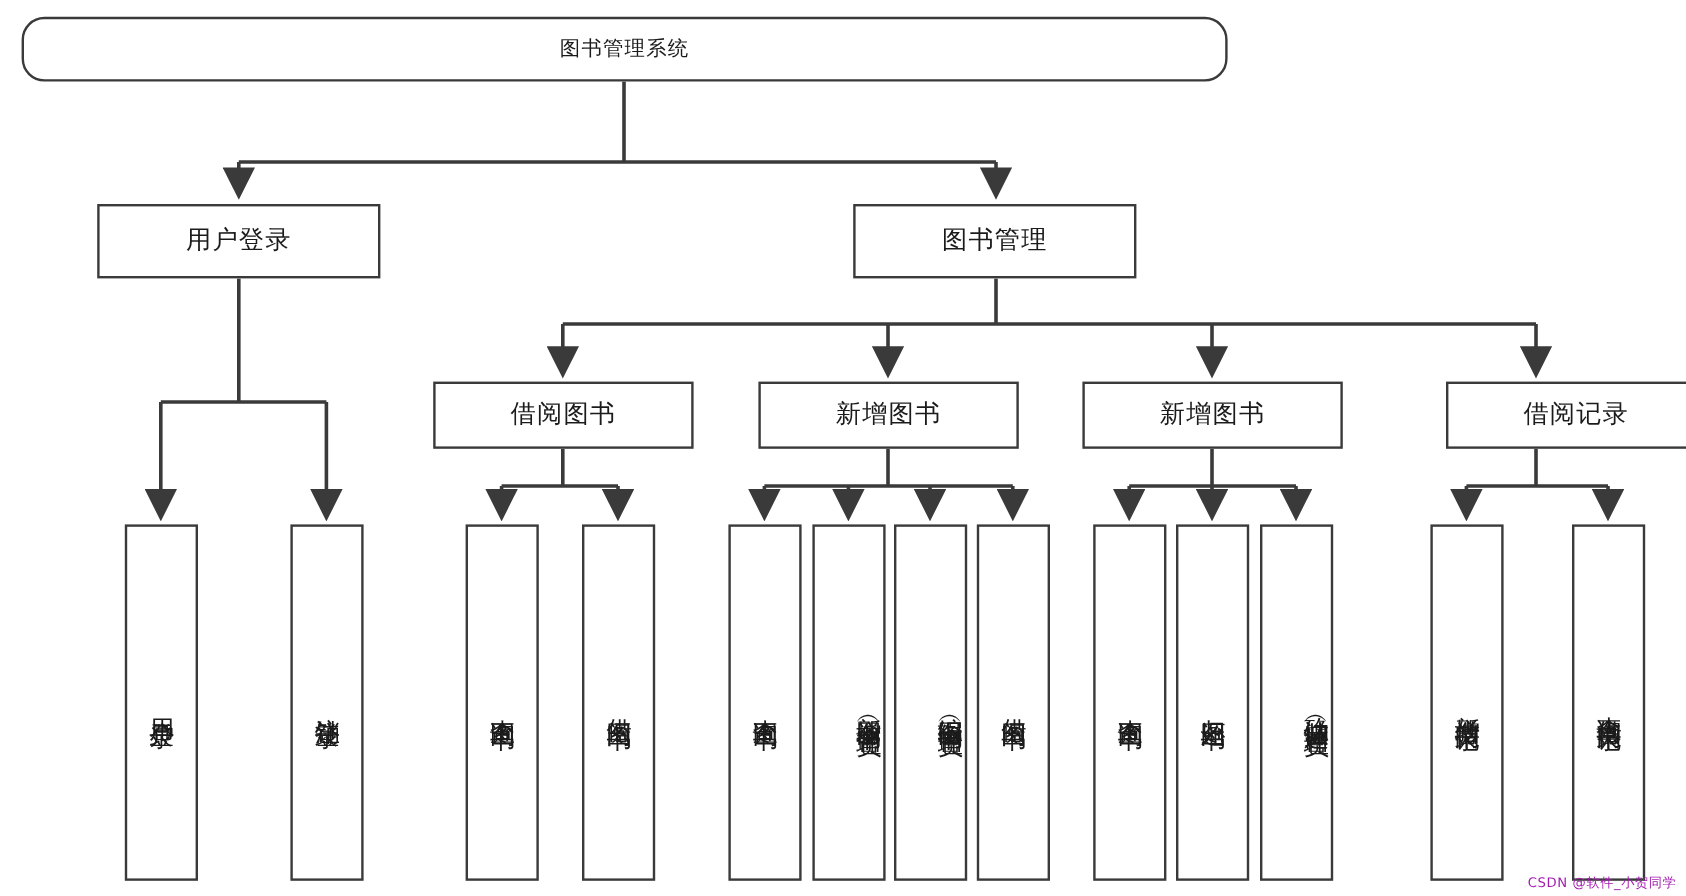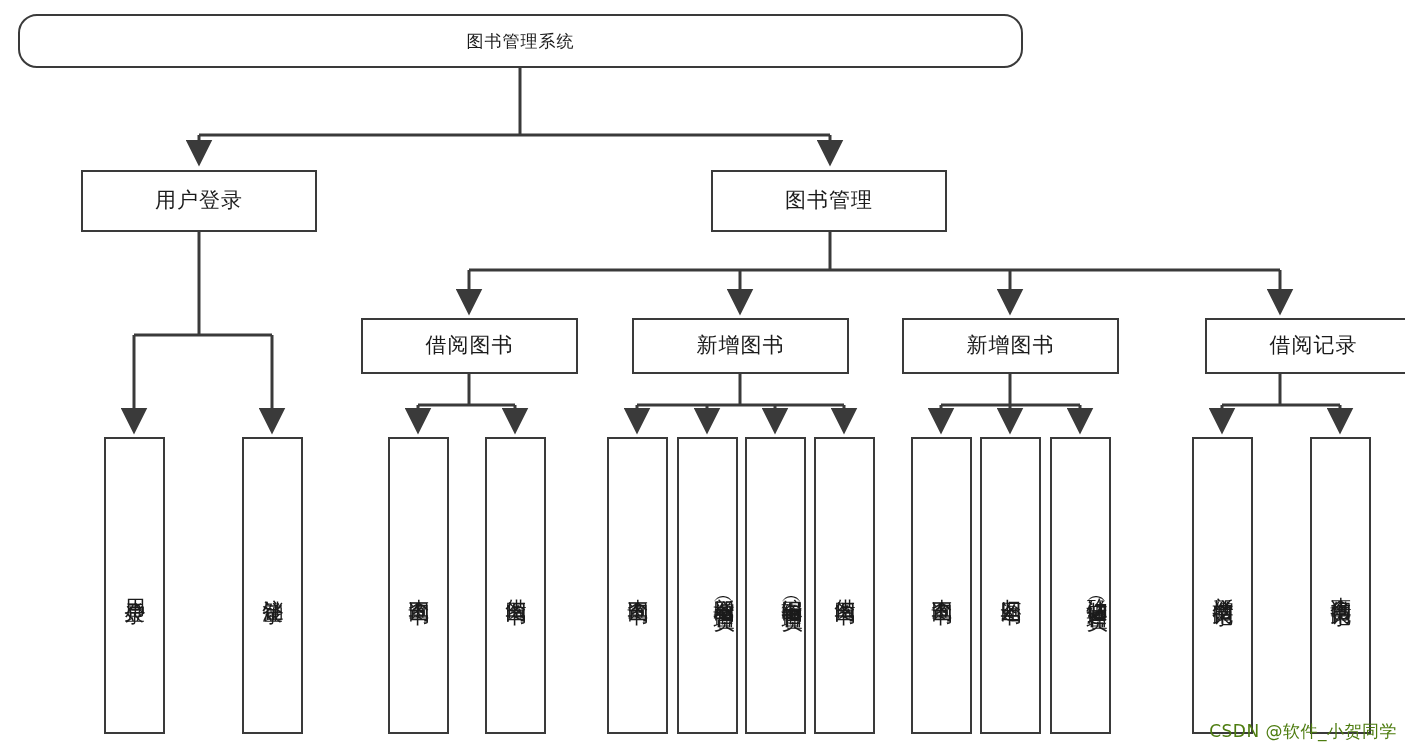--- a/index.html
+++ b/index.html
@@ -57,22 +57,22 @@
     padding-top: 8px;
   }
   .node.v.mid {
     align-items: center;
     padding-top: 0;
   }
   #watermark {
     position: absolute;
     right: 8px;
     bottom: 4px;
-    font-size: 17px;
-    color: #4d7c0f;
+    font-size: 11px;
+    color: #a21caf;
     letter-spacing: 0.5px;
     white-space: nowrap;
     font-family: "DejaVu Sans", "Liberation Sans", sans-serif;
   }
 </style>
 </head>
 <body>
 
 <div id="canvas">
 

